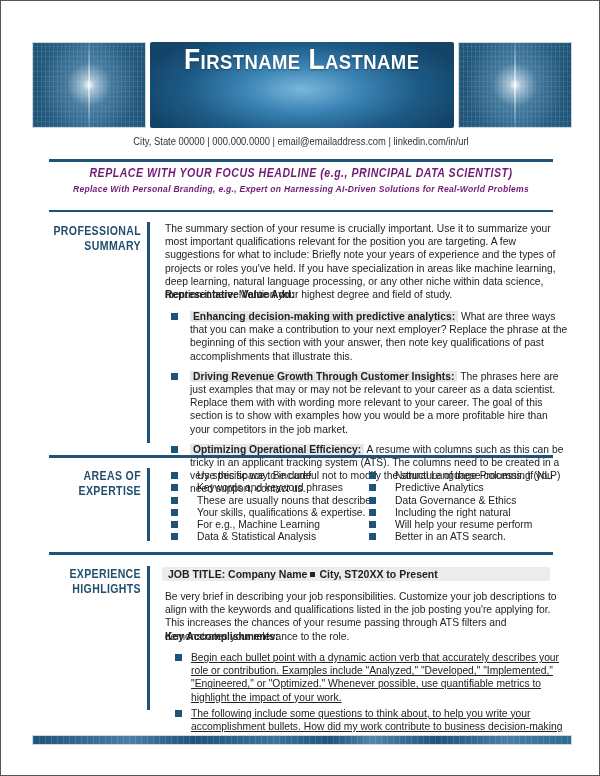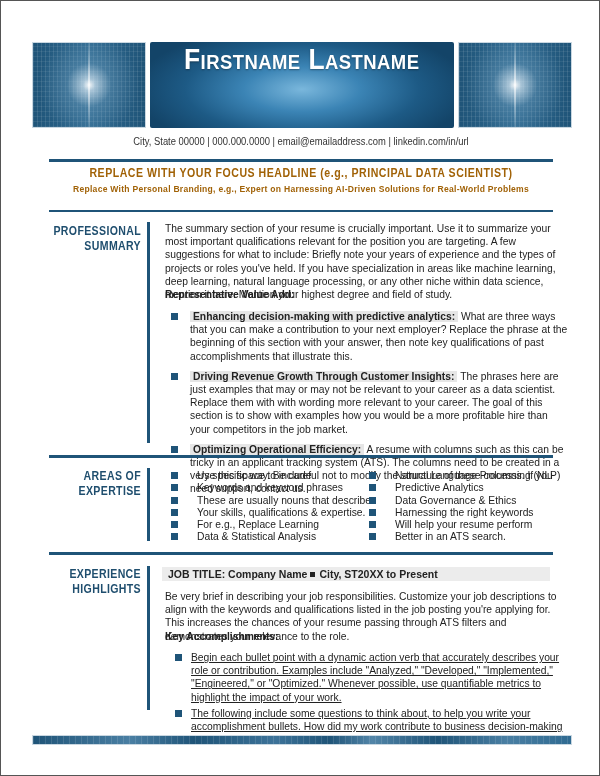--- a/index.html
+++ b/index.html
@@ -47,21 +47,21 @@
   }
   .rule {
     position: absolute; left: 48px; width: 504px; height: 3px; background: #1f5478;
   }
   .rule.r1 { top: 158px; }
   .rule.r2 { top: 209px; height: 2px; }
   .rule.r3 { top: 454px; }
   .rule.r4 { top: 551px; }
   .focus {
     position: absolute; top: 165px; left: 0; width: 600px; text-align: center;
-    color: #a16207; font-weight: bold;
+    color: #701a75; font-weight: bold; font-style: italic;
   }
   .focus .headline { font-size: 12px; letter-spacing: 0.6px; transform: scaleX(0.88); display: block; }
   .focus .branding { font-size: 9.5px; margin-top: 3px; letter-spacing: 0.3px; transform: scaleX(0.9); display: block; }
 
   .sec-label {
     position: absolute; left: 40px; width: 100px; text-align: right;
     color: #1f4e6e; font-weight: bold; font-size: 12px; line-height: 15px;
     letter-spacing: 0.4px; transform: scaleX(0.88); transform-origin: right top;
   }
   .vbar { position: absolute; left: 146px; width: 3px; background: #1f5478; }
@@ -155,28 +155,28 @@
     <div>AREAS OF</div>
     <div>EXPERTISE</div>
   </div>
   <div class="vbar" style="top:467px; height:73px;"></div>
 
   <ul class="exp-list c1">
     <li><span class="bullet"></span><span>Use this space to include</span></li>
     <li><span class="bullet"></span><span>Keywords and keyword phrases</span></li>
     <li><span class="bullet"></span><span>These are usually nouns that describe</span></li>
     <li><span class="bullet"></span><span>Your skills, qualifications &amp; expertise.</span></li>
-    <li><span class="bullet"></span><span>For e.g., Replace Learning</span></li>
+    <li><span class="bullet"></span><span>For e.g., Machine Learning</span></li>
     <li><span class="bullet"></span><span>Data &amp; Statistical Analysis</span></li>
   </ul>
   <ul class="exp-list c2">
     <li><span class="bullet"></span><span>Natural Language Processing (NLP)</span></li>
     <li><span class="bullet"></span><span>Predictive Analytics</span></li>
     <li><span class="bullet"></span><span>Data Governance &amp; Ethics</span></li>
-    <li><span class="bullet"></span><span>Harnessing the right keywords</span></li>
+    <li><span class="bullet"></span><span>Including the right natural</span></li>
     <li><span class="bullet"></span><span>Will help your resume perform</span></li>
     <li><span class="bullet"></span><span>Better in an ATS search.</span></li>
   </ul>
 
   <div class="rule r4"></div>
 
   <div class="sec-label" style="top:566px;">
     <div>EXPERIENCE</div>
     <div>HIGHLIGHTS</div>
   </div>

